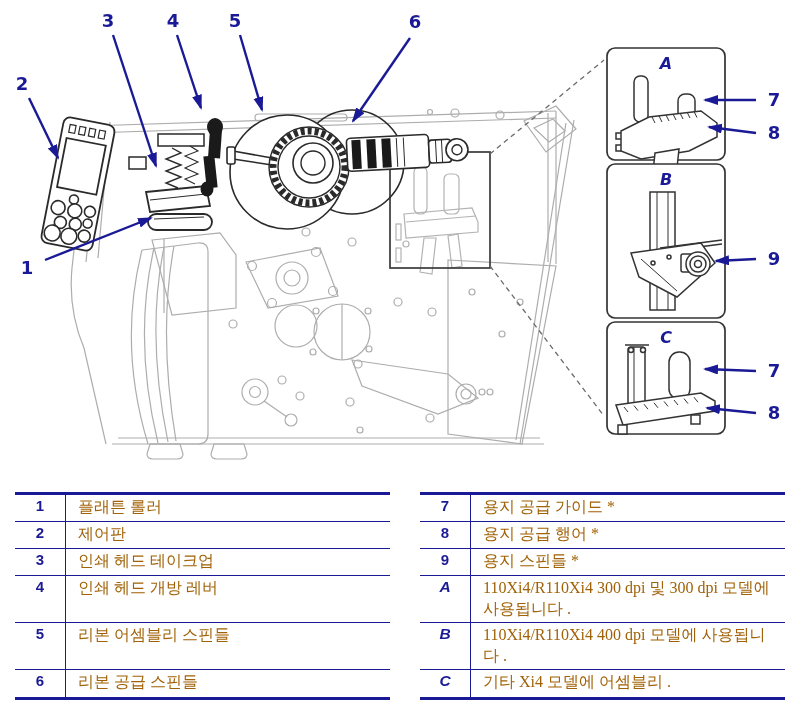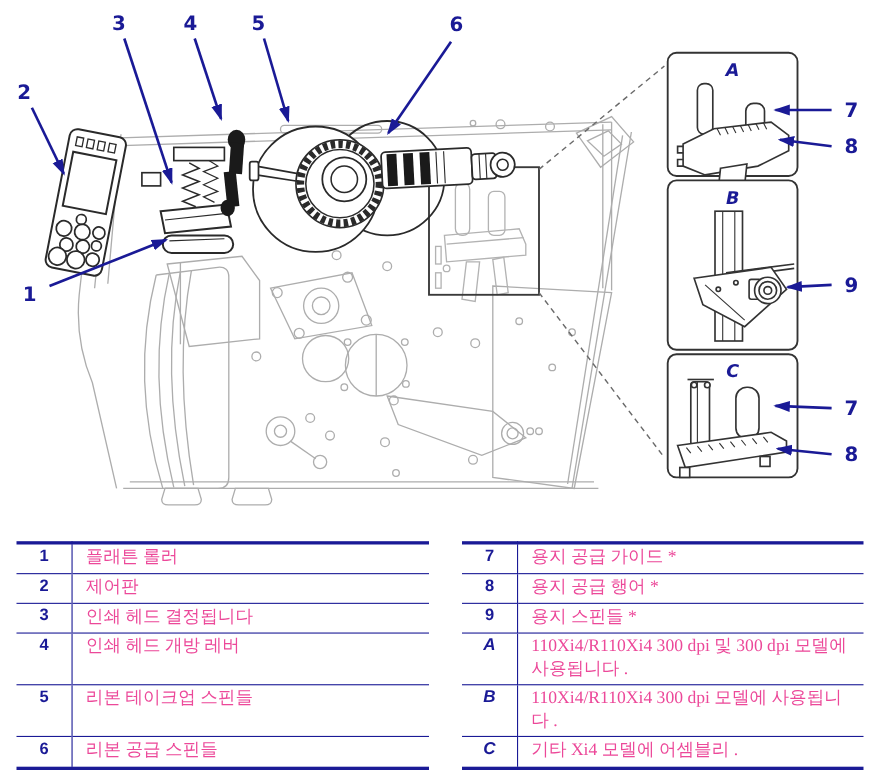--- a/index.html
+++ b/index.html
@@ -7,21 +7,21 @@
         font-family:"Liberation Serif",serif;}
   .diagram-svg{position:absolute;left:0;top:0;}
   .tbl{position:absolute;border-collapse:collapse;table-layout:fixed;
        border-top:3px solid #1a1a96;border-bottom:3px solid #1a1a96;}
   .tbl td{border-top:1.5px solid #1a1a96;vertical-align:top;padding:0;}
   .tbl tr:first-child td{border-top:none;}
   .num{width:50px;text-align:center;border-right:1.6px solid #1a1a96;
        color:#1a1a96;font-family:"Liberation Sans",sans-serif;font-weight:bold;
        font-size:15px;padding-top:2px !important;}
   .num.it{font-style:italic;font-size:15.5px;}
-  .desc{padding:2px 4px 0 12px !important;font-size:16px;color:#ec4899;line-height:1.3;}
+  .desc{padding:2px 4px 0 12px !important;font-size:16px;color:#a16207;line-height:1.3;}
   .h24{height:24px;} .h44{height:44px;} .h25{height:25px;}
   .footnote{position:absolute;left:15px;top:679px;width:770px;font-size:15px;color:#111;}
   .footnote .star{display:inline-block;width:24px;}
 </style>
 </head>
 <body>
 
 <div class="page">
 
 <svg class="diagram-svg" width="800" height="485" viewBox="0 0 800 485">
@@ -267,29 +267,29 @@
         <tr>
     <td class="num h24">1</td>
     <td class="desc">플래튼 롤러</td>
   </tr>
   <tr>
     <td class="num h24">2</td>
     <td class="desc">제어판</td>
   </tr>
   <tr>
     <td class="num h24">3</td>
-    <td class="desc">인쇄 헤드 결정됩니다</td>
+    <td class="desc">인쇄 헤드 테이크업</td>
   </tr>
   <tr>
     <td class="num h44">4</td>
     <td class="desc">인쇄 헤드 개방 레버</td>
   </tr>
   <tr>
     <td class="num h44">5</td>
-    <td class="desc">리본 테이크업 스핀들</td>
+    <td class="desc">리본 어셈블리 스핀들</td>
   </tr>
   <tr>
     <td class="num h25">6</td>
     <td class="desc">리본 공급 스핀들</td>
   </tr>
 </tbody>
     </table>
 
 <table class="tbl" style="left:420px;top:492px;width:365px;">
   <tbody>
@@ -304,21 +304,21 @@
   <tr>
     <td class="num h24">9</td>
     <td class="desc">용지 스핀들 *</td>
   </tr>
   <tr>
     <td class="num it h44">A</td>
     <td class="desc">110Xi4/R110Xi4 300 dpi 및 300 dpi 모델에 사용됩니다 .</td>
   </tr>
   <tr>
     <td class="num it h44">B</td>
-    <td class="desc">110Xi4/R110Xi4 300 dpi 모델에 사용됩니다 .</td>
+    <td class="desc">110Xi4/R110Xi4 400 dpi 모델에 사용됩니다 .</td>
   </tr>
   <tr>
     <td class="num it h25">C</td>
     <td class="desc">기타 Xi4 모델에 어셈블리 .</td>
   </tr>
 </tbody>
     </table>
 
 
 </div>

